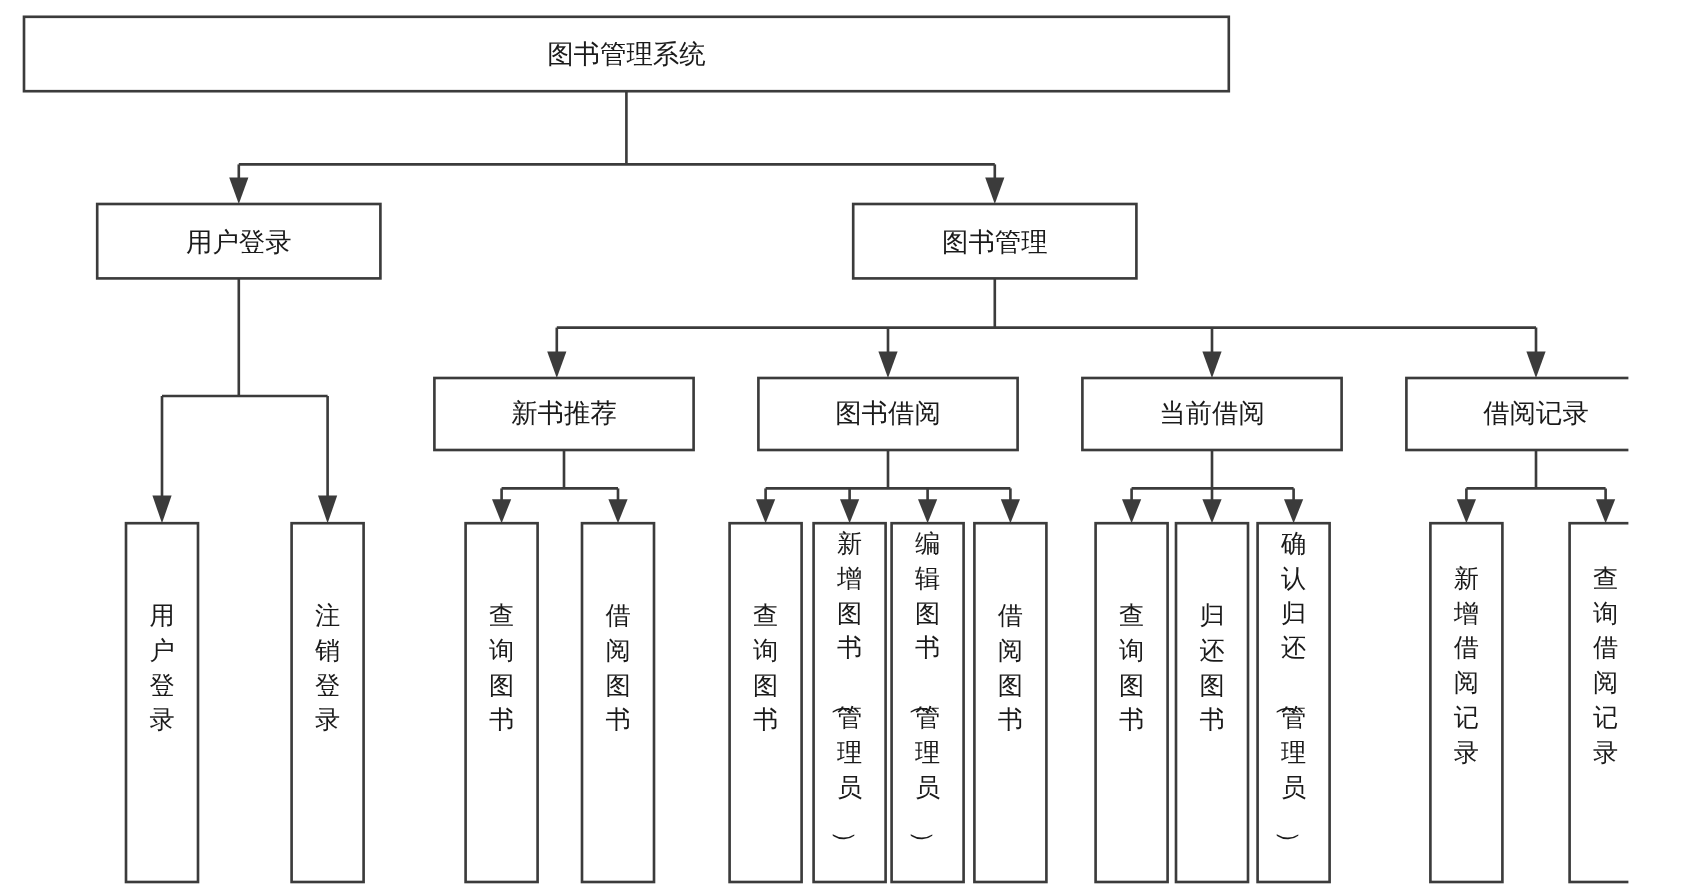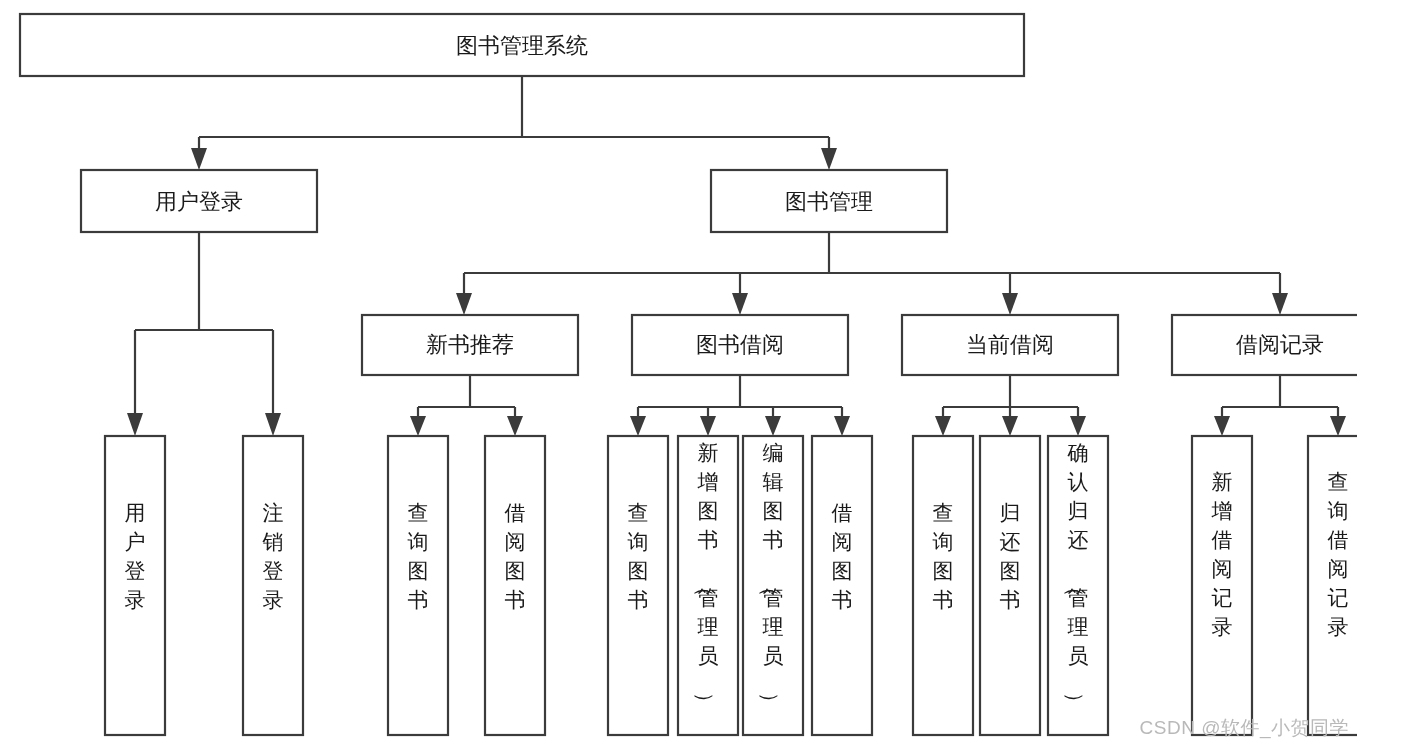--- a/index.html
+++ b/index.html
@@ -228,15 +228,14 @@
       <text class="node-label-v" x="1222" y="489"><tspan x="1222" dy="0">新</tspan><tspan x="1222" dy="29">增</tspan><tspan x="1222" dy="29">借</tspan><tspan x="1222" dy="29">阅</tspan><tspan x="1222" dy="29">记</tspan><tspan x="1222" dy="29">录</tspan></text>
     </g>
 
     <g>
       <rect class="node-rect" x="1308" y="436" width="60" height="299"></rect>
       <text class="node-label-v" x="1338" y="489"><tspan x="1338" dy="0">查</tspan><tspan x="1338" dy="29">询</tspan><tspan x="1338" dy="29">借</tspan><tspan x="1338" dy="29">阅</tspan><tspan x="1338" dy="29">记</tspan><tspan x="1338" dy="29">录</tspan></text>
     </g>
 
   </svg>
 
-  <div class="watermark">CSDN @软件_小贺同学</div>
 
 </div>
 
 </body></html>

